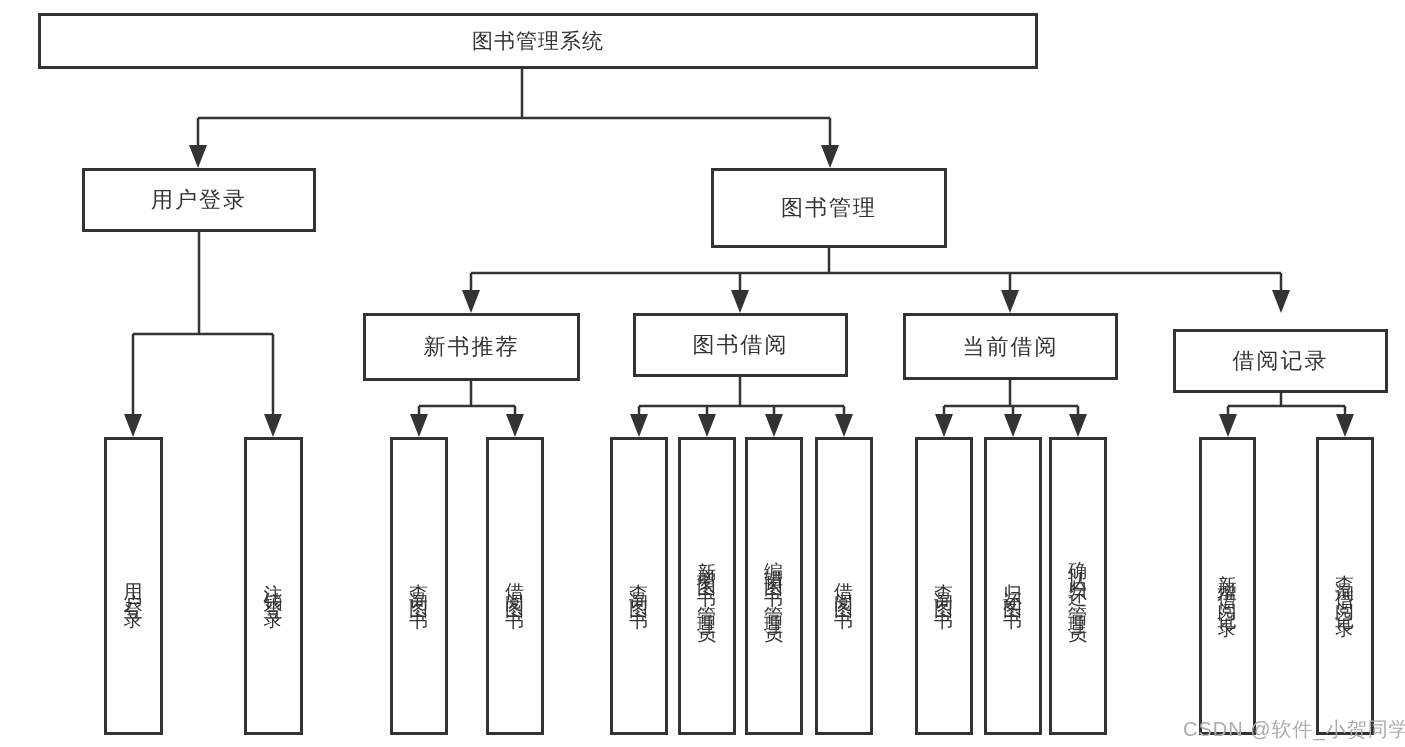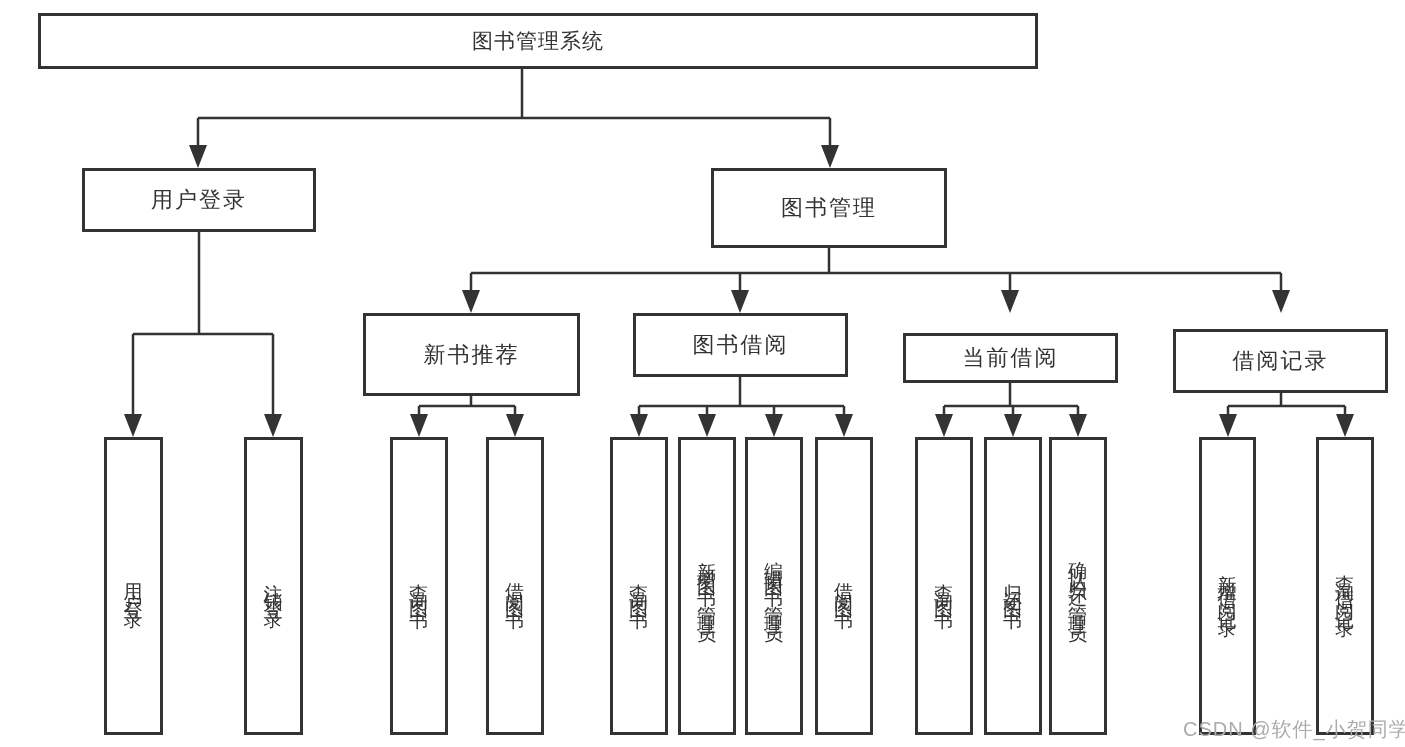--- a/index.html
+++ b/index.html
@@ -53,23 +53,23 @@
          M944 437 L935 414 L953 414 Z M1013 437 L1004 414 L1022 414 Z
          M1078 437 L1069 414 L1087 414 Z M1228 437 L1219 414 L1237 414 Z
          M1345 437 L1336 414 L1354 414 Z"></path>
   </svg>
 
   <div class="box hbox root-box" style="left:22px; top:13px; width:1000px; height:56px;">图书管理系统</div>
 
   <div class="box hbox" style="left:82px; top:168px; width:234px; height:64px;">用户登录</div>
   <div class="box hbox" style="left:711px; top:168px; width:236px; height:80px;">图书管理</div>
 
-  <div class="box hbox" style="left:363px; top:313px; width:217px; height:83px;">新书推荐</div>
+  <div class="box hbox" style="left:363px; top:313px; width:217px; height:68px;">新书推荐</div>
   <div class="box hbox" style="left:633px; top:313px; width:215px; height:64px;">图书借阅</div>
-  <div class="box hbox" style="left:903px; top:313px; width:215px; height:50px;margin-top:20px;">当前借阅</div>
+  <div class="box hbox" style="left:903px; top:313px; width:215px; height:67px;">当前借阅</div>
   <div class="box hbox" style="left:1173px; top:313px; width:215px; height:64px;margin-top:16px;">借阅记录</div>
 
   <div class="box vbox" style="left:104px; top:437px; width:59px; height:298px;">用户登录</div>
   <div class="box vbox" style="left:244px; top:437px; width:59px; height:298px;">注销登录</div>
 
   <div class="box vbox" style="left:390px; top:437px; width:58px; height:298px;">查询图书</div>
   <div class="box vbox" style="left:486px; top:437px; width:58px; height:298px;">借阅图书</div>
 
   <div class="box vbox" style="left:610px; top:437px; width:58px; height:298px;">查询图书</div>
   <div class="box vbox" style="left:678px; top:437px; width:58px; height:298px;">新增图书（管理员）</div>

